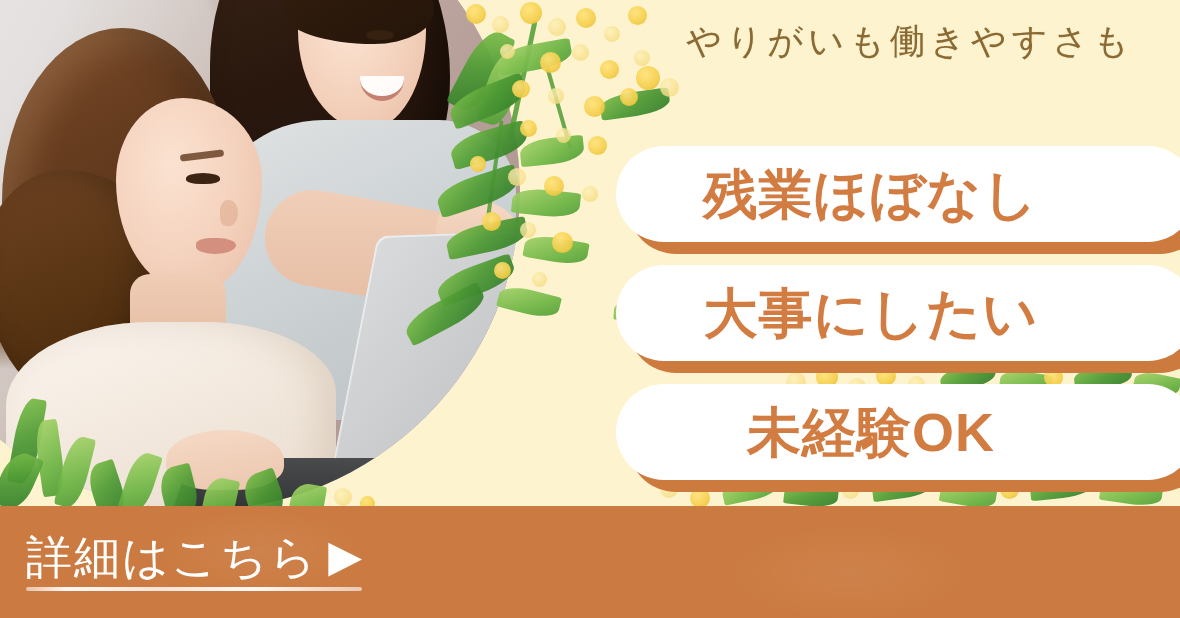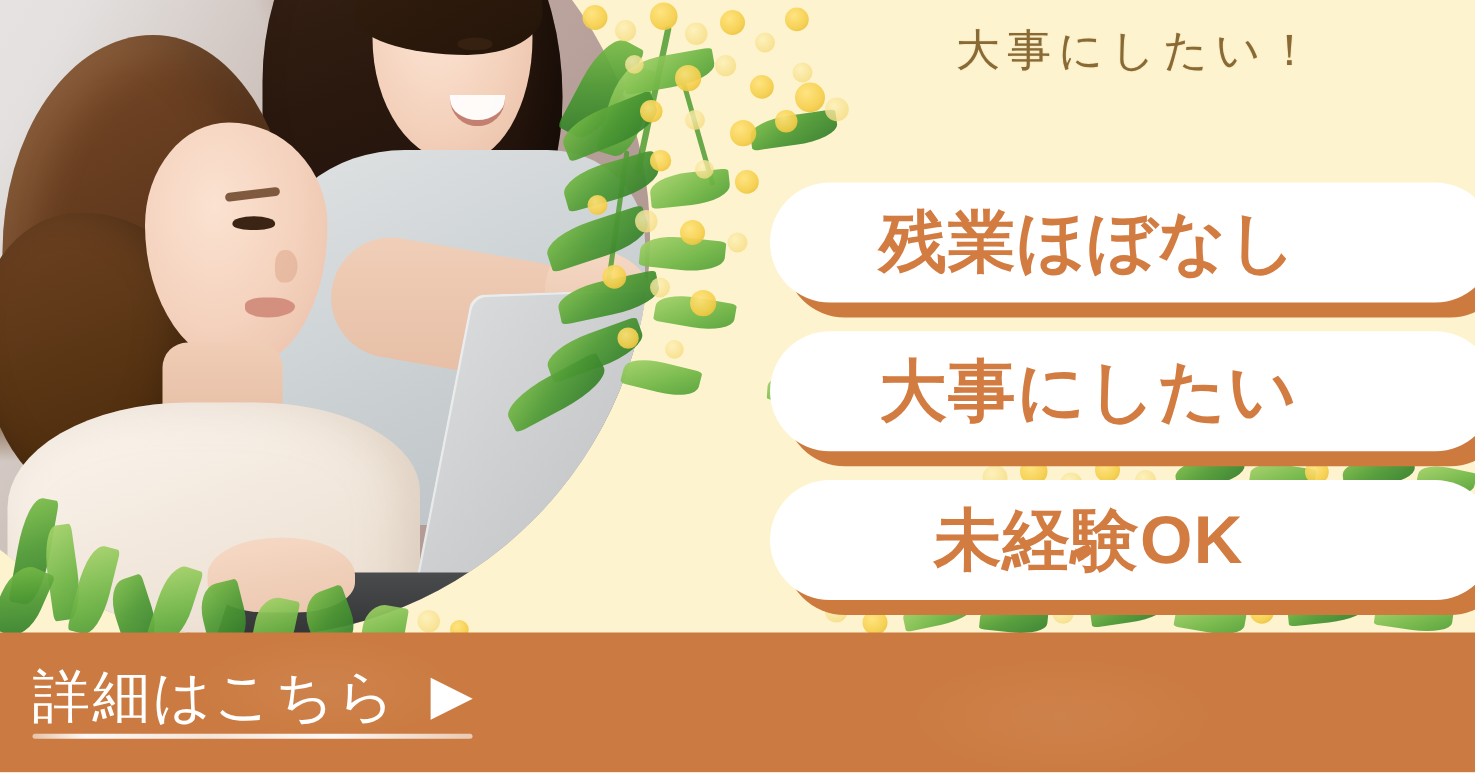--- a/index.html
+++ b/index.html
@@ -291,21 +291,21 @@
     position: relative;
     z-index: 2;
     margin-left: 26px;
     display: flex;
     flex-direction: column;
     align-items: stretch;
   }
   .cta-row {
     display: flex;
     align-items: center;
-    gap: 20px;
+    gap: 4px;
   }
   .cta-text {
     color: #ffffff;
     font-size: 46px;
     font-weight: 500;
     letter-spacing: 2px;
     line-height: 1.05;
     white-space: nowrap;
   }
   .cta-arrow {
@@ -449,21 +449,21 @@
     <div class="leaf light" style="left:126px;top:452px;width:28px;height:62px;transform:rotate(18deg);"></div>
     <div class="leaf" style="left:162px;top:466px;width:34px;height:52px;transform:rotate(-14deg);"></div>
     <div class="leaf light" style="left:204px;top:478px;width:32px;height:44px;transform:rotate(12deg);"></div>
     <div class="leaf" style="left:246px;top:472px;width:36px;height:48px;transform:rotate(-20deg);"></div>
     <div class="leaf light" style="left:290px;top:484px;width:34px;height:40px;transform:rotate(10deg);"></div>
     <div class="blossom pale" style="left:334px;top:488px;width:18px;height:18px;"></div>
     <div class="blossom" style="left:360px;top:496px;width:15px;height:15px;"></div>
   </div>
 
   <div class="tagline">
-    <div class="l2">大事にしたい！</div>
+    <div class="l1">やりがいも働きやすさも</div>
   </div>
 
   <div class="pills">
 
     <div class="pill-wrap">
       <div class="pill-shadow"></div>
       <div class="pill">
         <span class="pill-label">残業ほぼなし</span>
       </div>
     </div>

